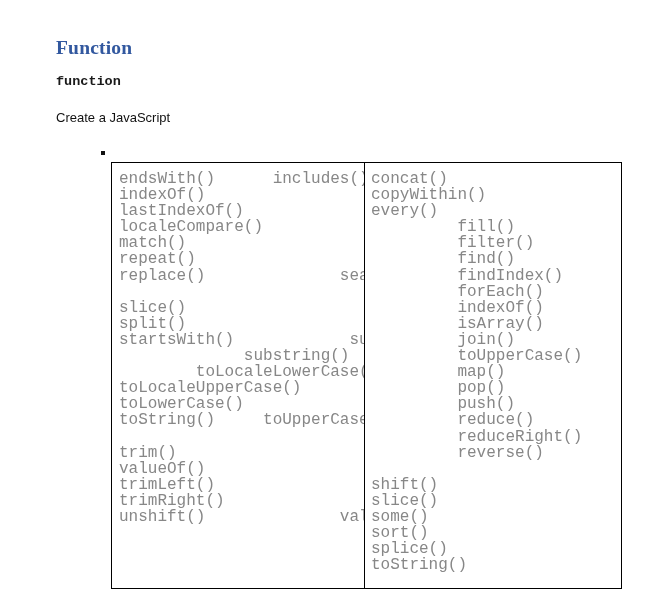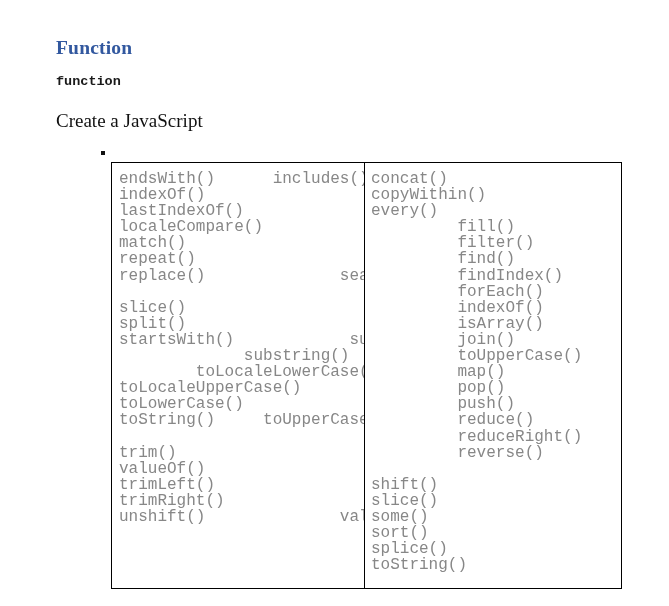--- a/index.html
+++ b/index.html
@@ -37,22 +37,22 @@
     font-family: "Liberation Mono", "DejaVu Sans Mono", monospace;
     font-weight: bold;
     font-size: 13.5px;
     color: #1a1a1a;
     letter-spacing: 0px;
   }
   .body-line {
     position: absolute;
     left: 56px;
     top: 97px;
-    font-family: Liberation Serif, serif;
-    font-size: 19px;
+    font-family: Liberation Sans, sans-serif;
+    font-size: 13px;
     color: #111111;
   }
   .bullet-wrap {
     position: absolute;
     left: 99px;
     top: 133px;
     width: 20px;
     height: 14px;
   }
   .bullet {

